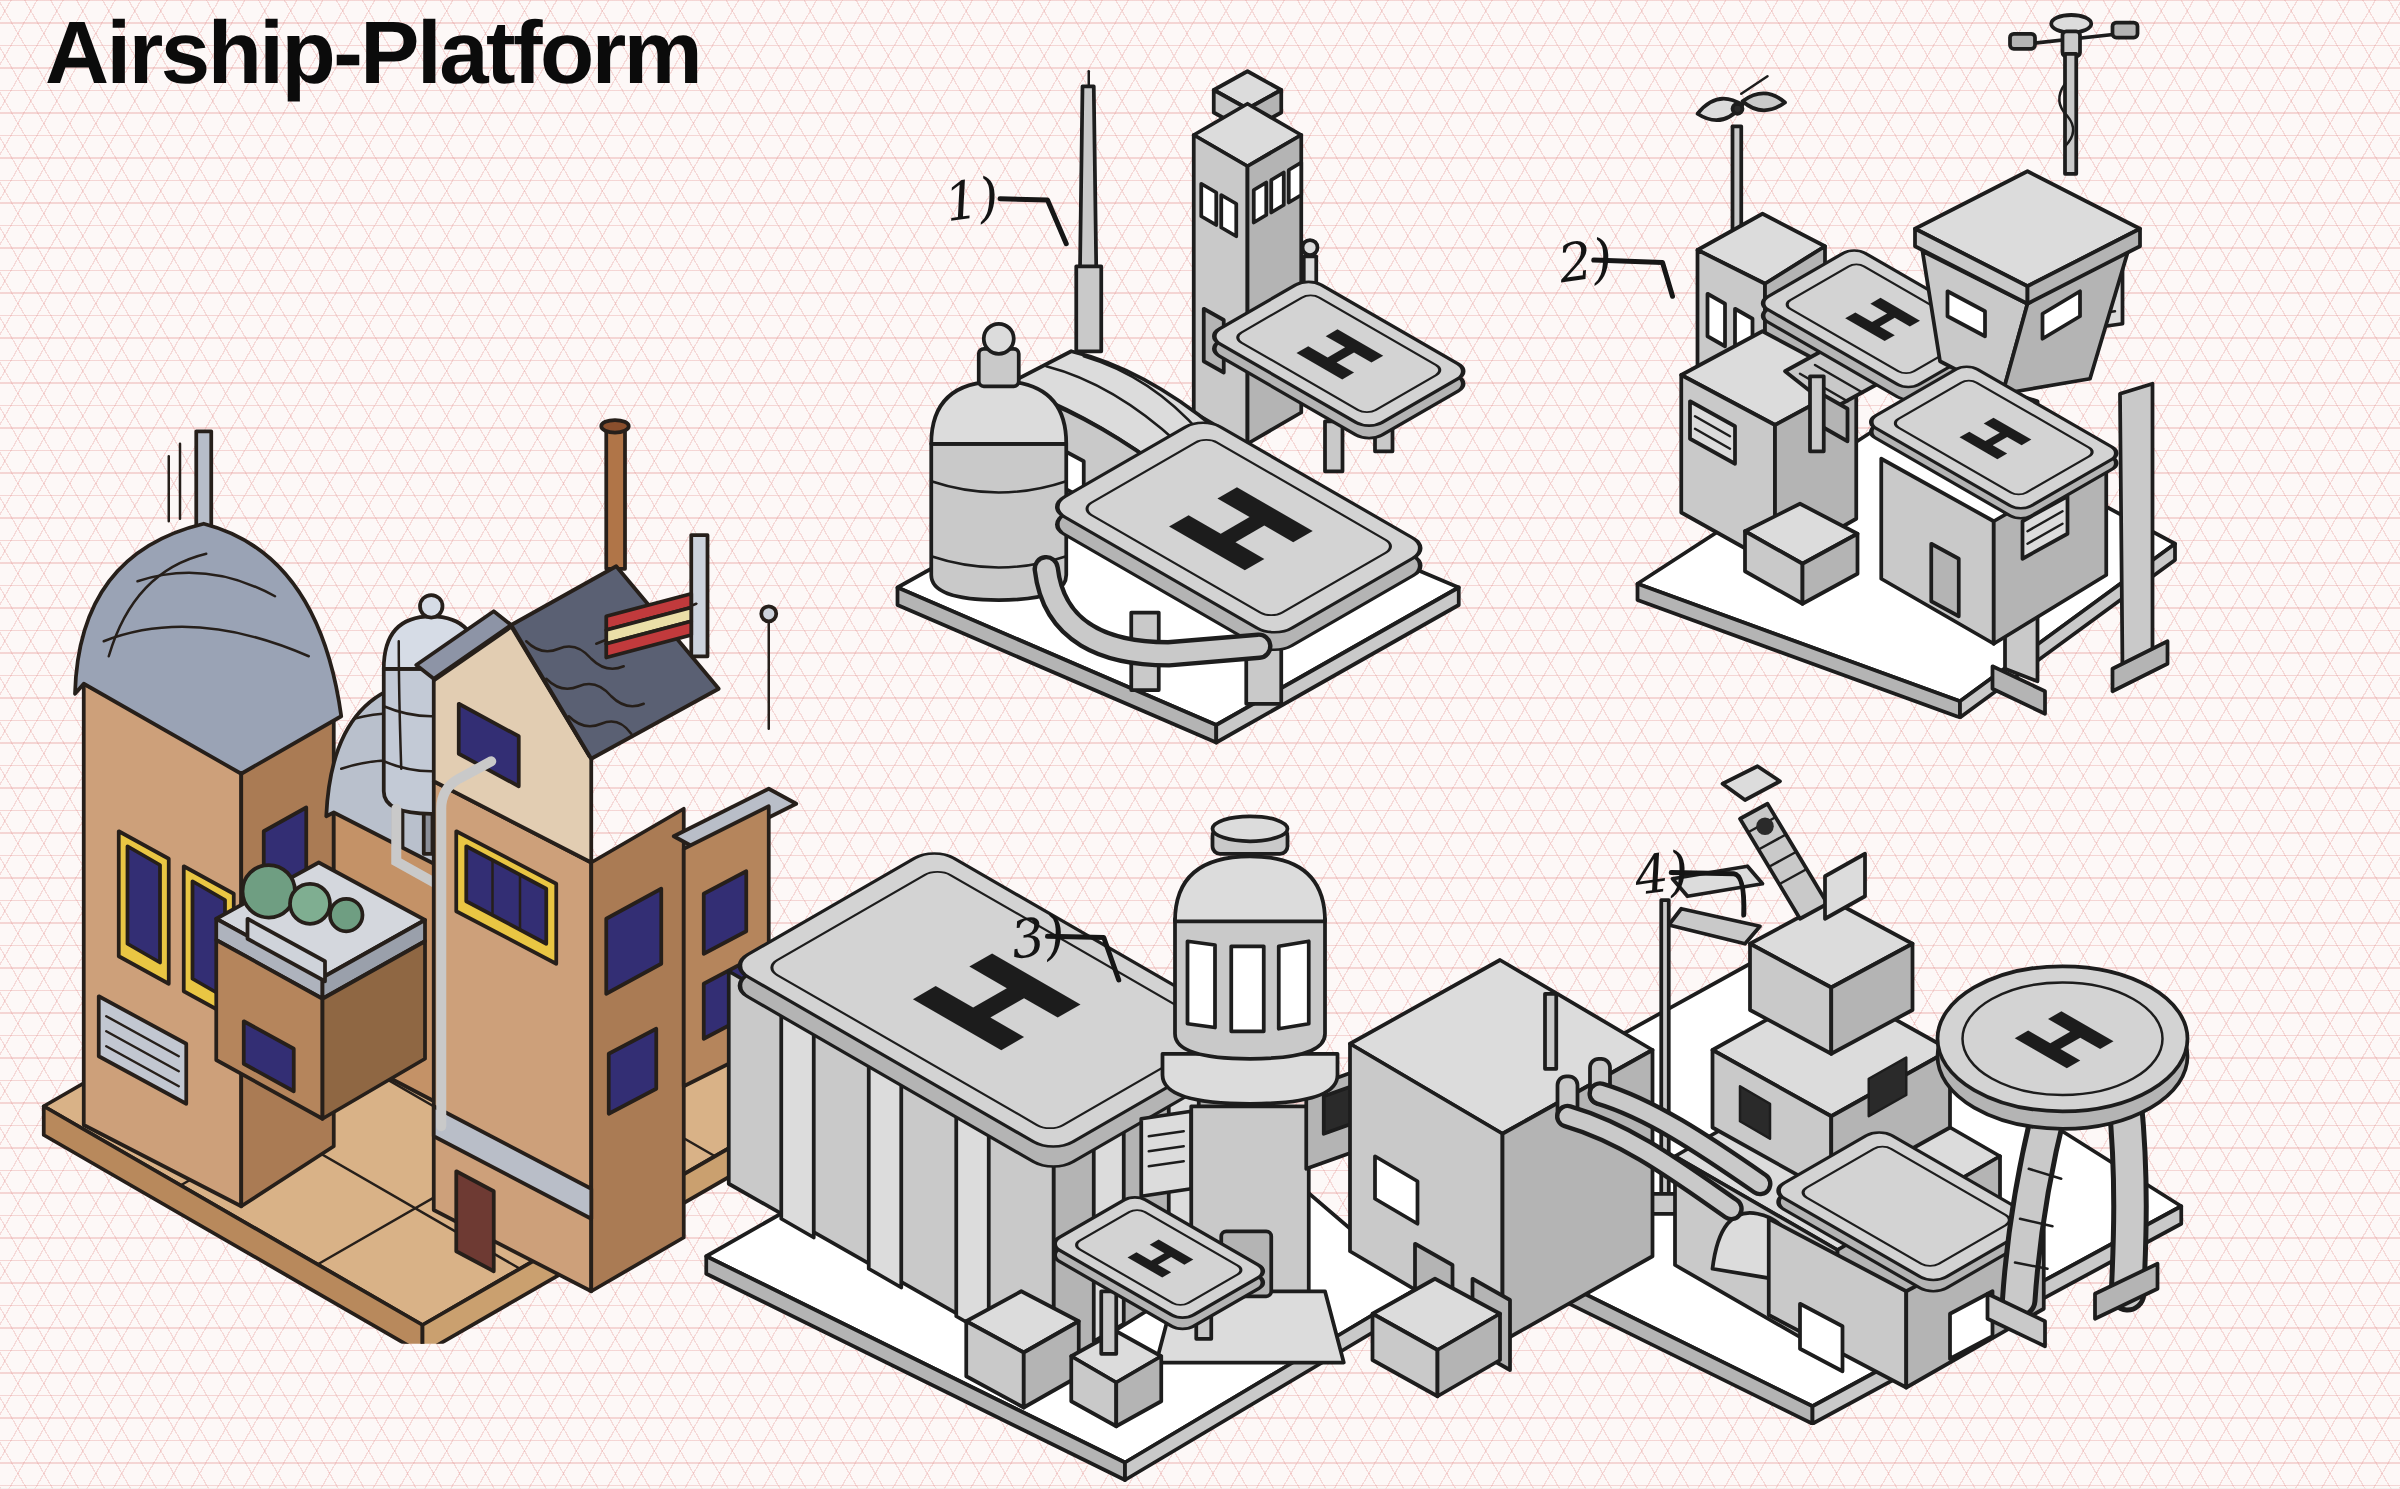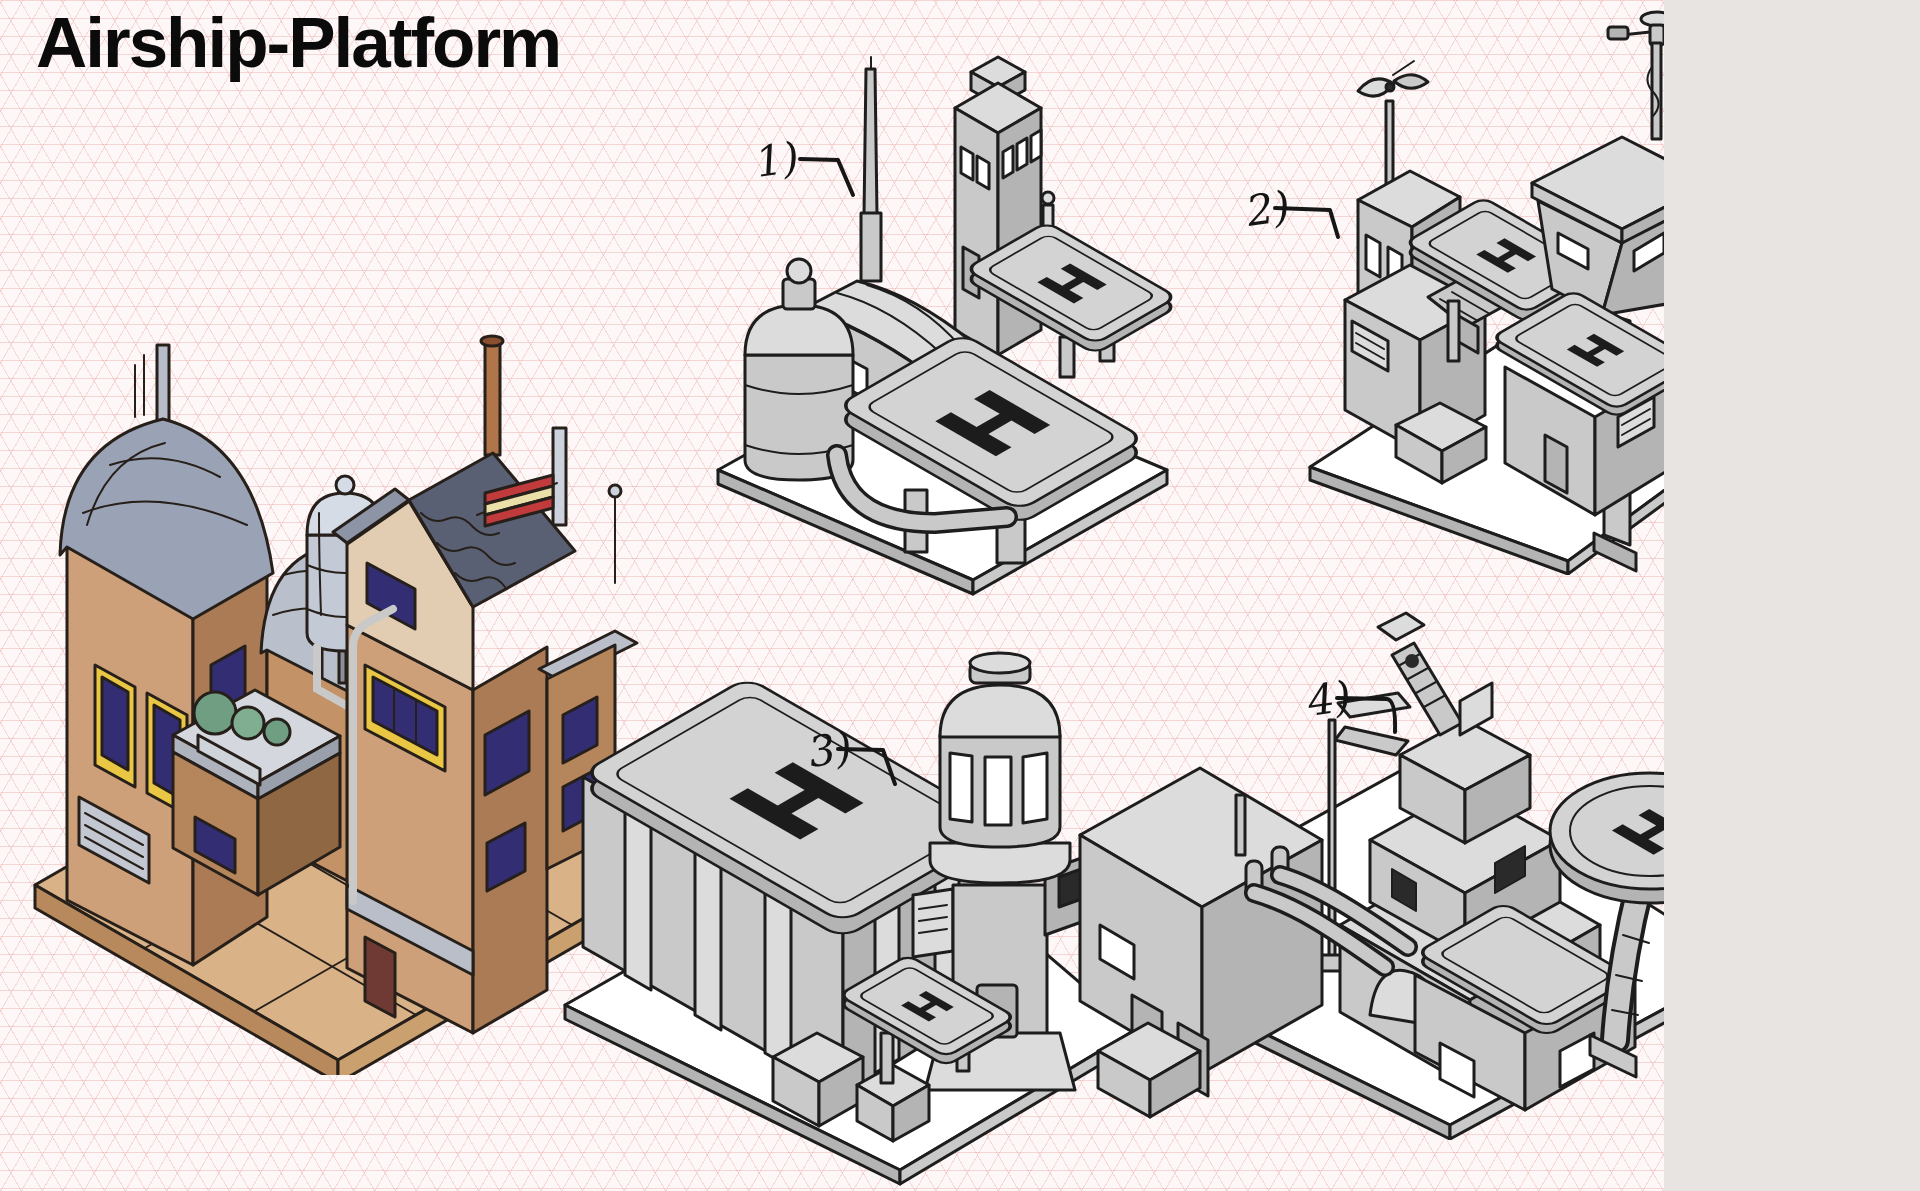--- a/index.html
+++ b/index.html
@@ -1,17 +1,17 @@
 <!DOCTYPE html>
 <html><head>
 <meta charset="utf-8">
 <title>Airship-Platform</title>
 <style>
   html,body{margin:0;padding:0;background:#e8e4e2;font-family:"Liberation Sans",sans-serif;}
-  .stage{position:relative;width:1664px;height:1191px;overflow:hidden;background:#fdf8f7;}
+  .stage{position:relative;width:1920px;height:1191px;overflow:hidden;background:#fdf8f7;}
   
   .grid-layer{position:absolute;inset:0;
     background-image:
       repeating-linear-gradient(180deg, rgba(228,148,146,.34) 0 1px, transparent 1px 18px),
       repeating-linear-gradient(60deg,  rgba(228,148,146,.30) 0 1px, transparent 1px 18px),
       repeating-linear-gradient(-60deg, rgba(228,148,146,.30) 0 1px, transparent 1px 18px);
   }
   .title{position:absolute;left:36px;top:2px;margin:0;font-size:71px;font-weight:bold;
     letter-spacing:-2px;color:#0b0b0b;font-family:"Liberation Sans",sans-serif;}
   .art{position:absolute;}

